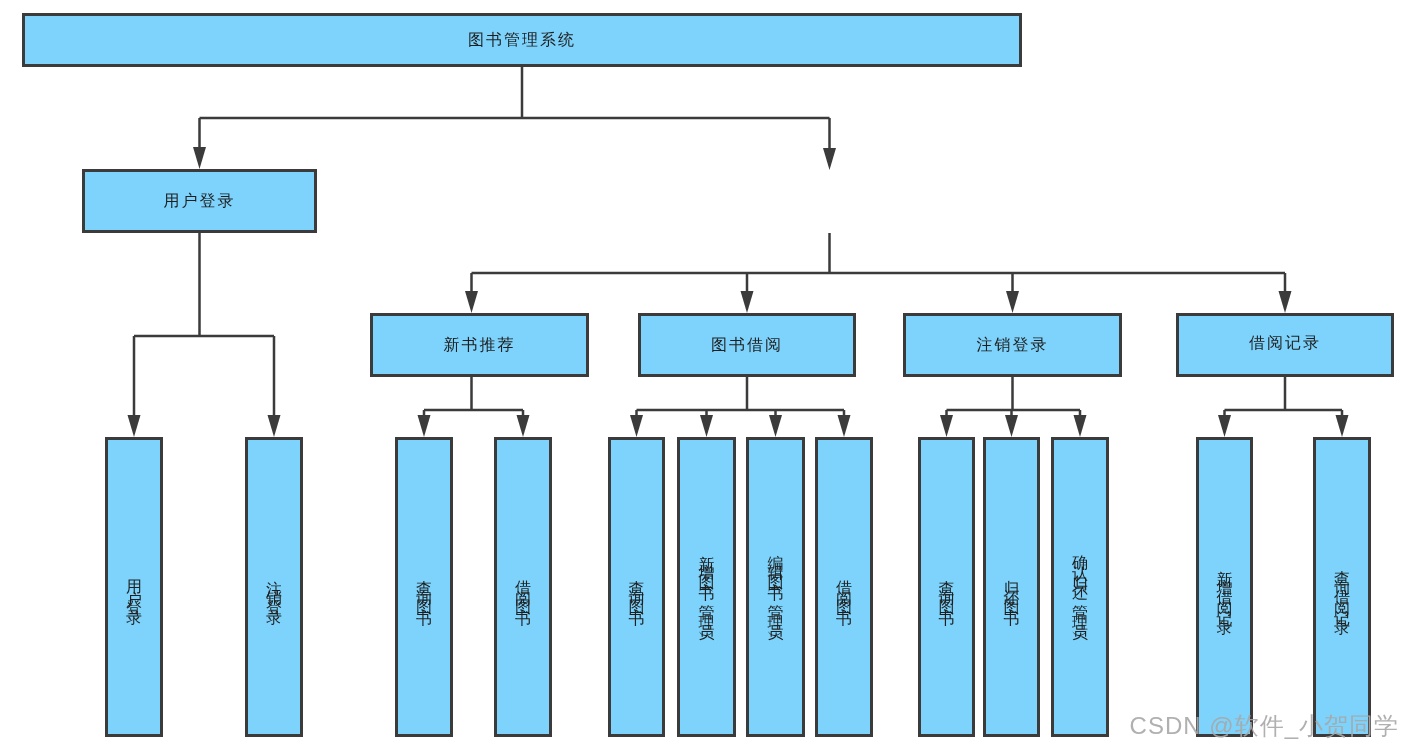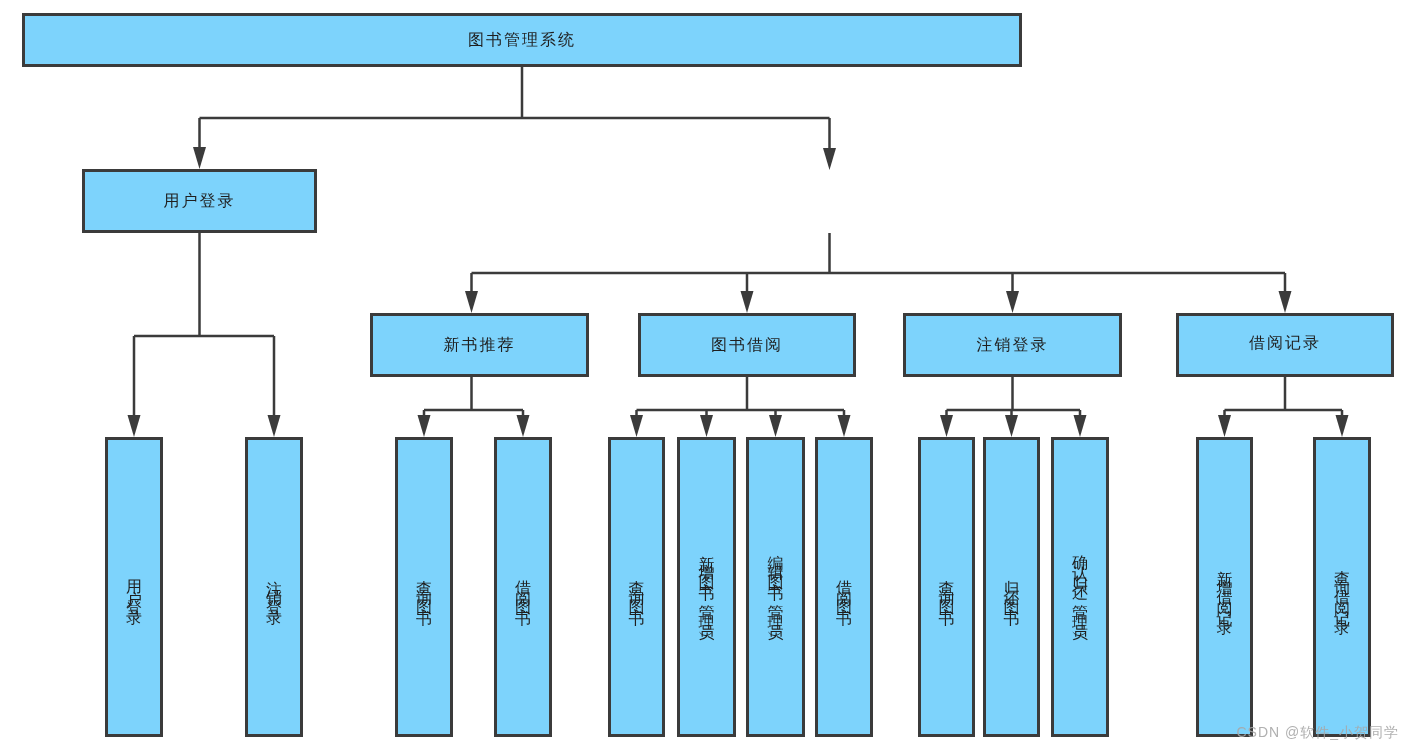--- a/index.html
+++ b/index.html
@@ -53,21 +53,21 @@
   .n-c3 { left:746px;  width:59px; }
   .n-c4 { left:815px;  width:58px; }
   .n-d1 { left:918px;  width:57px; }
   .n-d2 { left:983px;  width:57px; }
   .n-d3 { left:1051px; width:58px; }
   .n-e1 { left:1196px; width:57px; }
   .n-e2 { left:1313px; width:58px; }
   #watermark {
     position:absolute;
     right:6px; bottom:5px;
-    font-size:14px;
+    font-size:24px;
     color:rgba(167,167,167,0.9);
     letter-spacing:1px;
     white-space:nowrap;
   }
   .cline { stroke:#3b3b3b; stroke-width:2.5; fill:none; }
   .ahead { fill:#3b3b3b; stroke:none; }
 </style>
 </head>
 <body>
 

